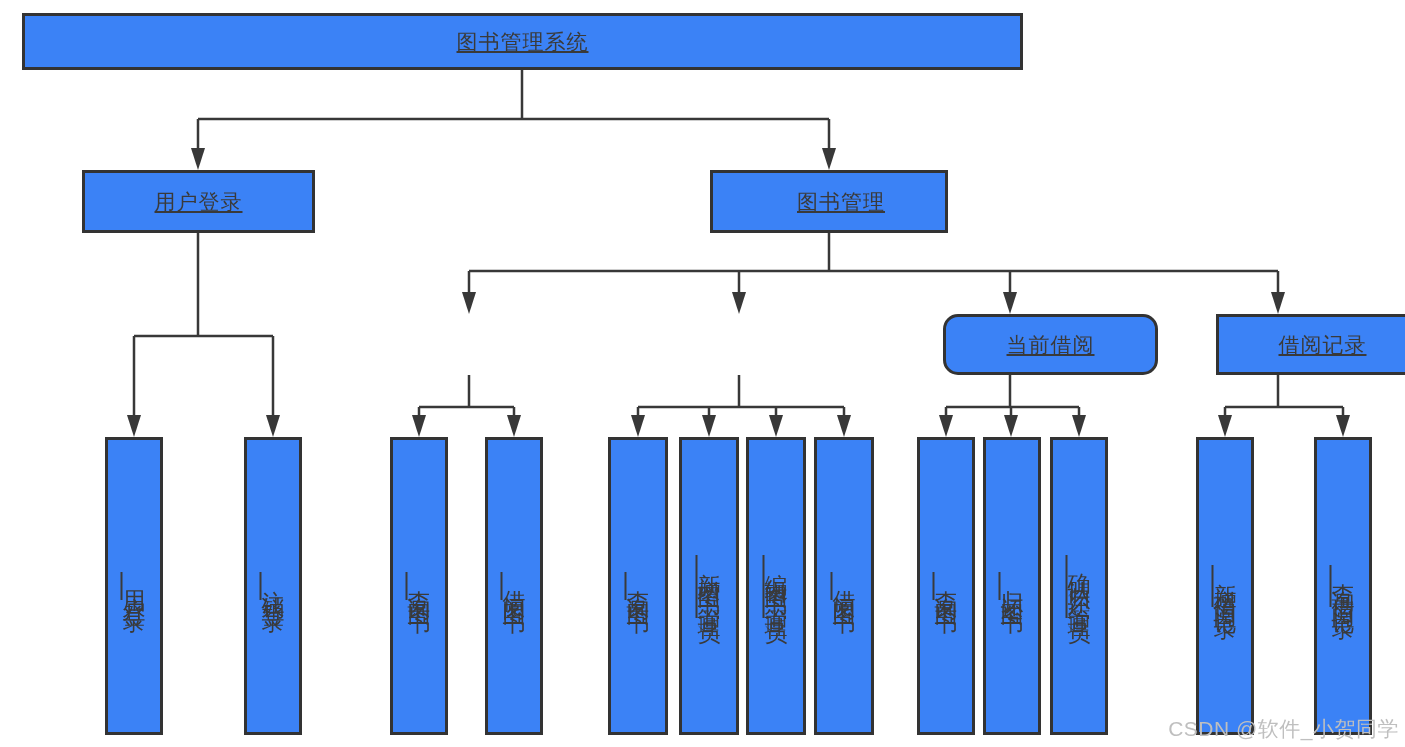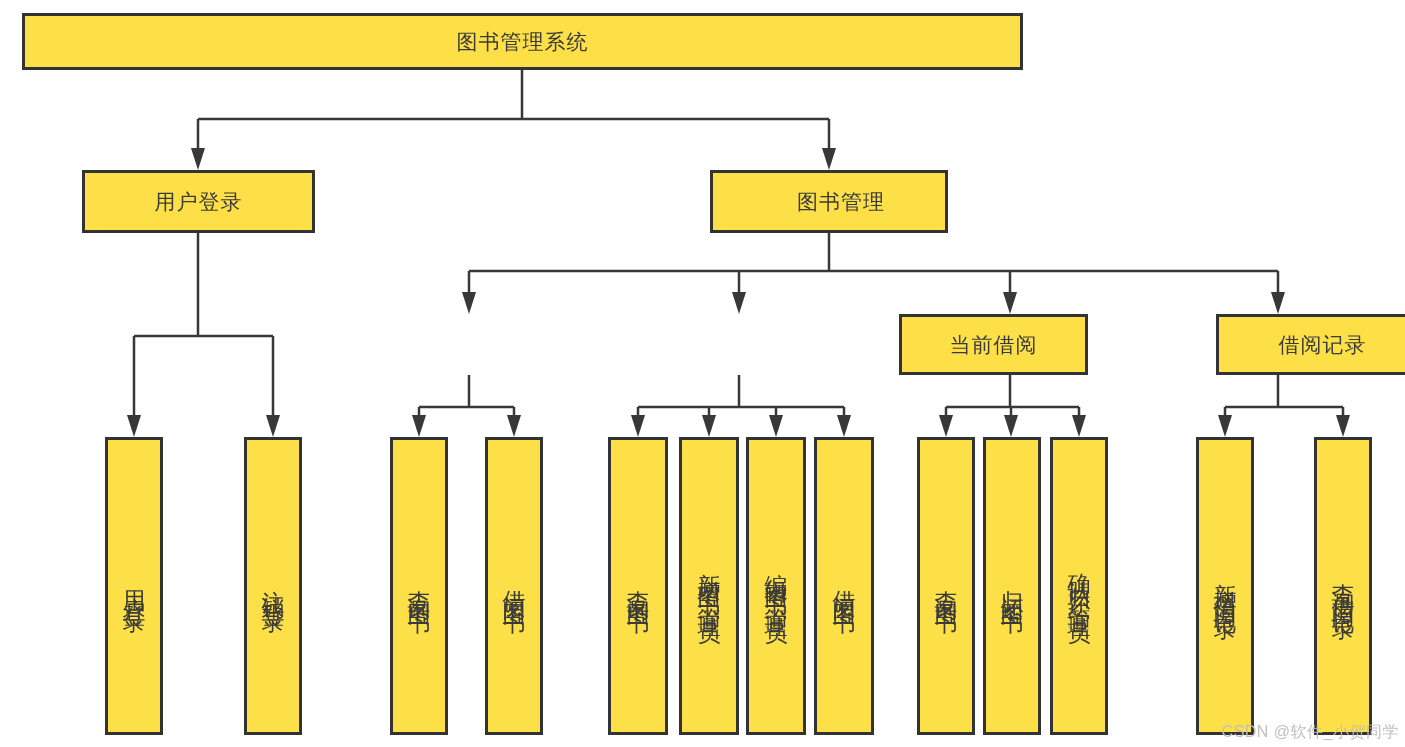--- a/index.html
+++ b/index.html
@@ -1,51 +1,51 @@
 <!DOCTYPE html>
 <html><head>
 <meta charset="utf-8">
 <style>
   html,body{margin:0;padding:0;background:#ffffff;}
   body{font-family:"Liberation Sans","DejaVu Sans",sans-serif;}
   #stage{position:relative;width:1405px;height:747px;background:#ffffff;overflow:hidden;}
   svg.connectors{position:absolute;left:0;top:0;z-index:1;}
   .box{
     position:absolute;z-index:2;box-sizing:border-box;
-    background:#fde047;border:3px solid #333333;
+    background:#3b82f6;border:3px solid #333333;
     display:flex;align-items:center;justify-content:center;
-    color:#3a3a3a;font-size:21px;letter-spacing:1px;
+    color:#3a3a3a;font-size:21px;letter-spacing:1px;text-decoration:underline;
   }
   .hbox{white-space:nowrap;}
   .vbox{
     writing-mode:vertical-rl;text-orientation:mixed;
     font-size:23px;letter-spacing:7px;line-height:1;
   }
   
   .n-root{left:22px;top:13px;width:1001px;height:57px;}
   
   .n-login{left:82px;top:170px;width:233px;height:63px;}
   .n-mgmt{left:710px;top:170px;width:238px;height:63px;padding-left:24px;}
   
   .l3{top:314px;height:61px;}
   .n-new{left:363px;width:212px;}
   .n-borrow{left:633px;width:212px;}
-  .n-current{left:899px;width:189px;}
+  .n-current{left:943px;width:215px;border-radius:15px;}
   .n-records{left:1184px;width:213px;margin-left:32px;}
   
   .leaf{top:437px;height:298px;width:58px;}
   .w60{width:60px;}
   .lf-a1{left:105px;} .lf-a2{left:244px;}
   .lf-b1{left:390px;} .lf-b2{left:485px;}
   .lf-c1{left:608px;} .lf-c2{left:679px;} .lf-c3{left:746px;} .lf-c4{left:814px;}
   .lf-d1{left:917px;} .lf-d2{left:983px;} .lf-d3{left:1050px;}
   .lf-e1{left:1196px;} .lf-e2{left:1314px;}
   .watermark{
     position:absolute;z-index:3;right:6px;bottom:4px;
-    color:#bfbfbf;font-size:16px;letter-spacing:0.5px;white-space:nowrap;
+    color:#bfbfbf;font-size:21px;letter-spacing:0.5px;white-space:nowrap;
   }
 </style>
 </head>
 <body>
 
 <div id="stage">
 
   <svg class="connectors" width="1405" height="747" viewBox="0 0 1405 747">
 
     <g stroke="#383838" stroke-width="2.5" fill="none">

